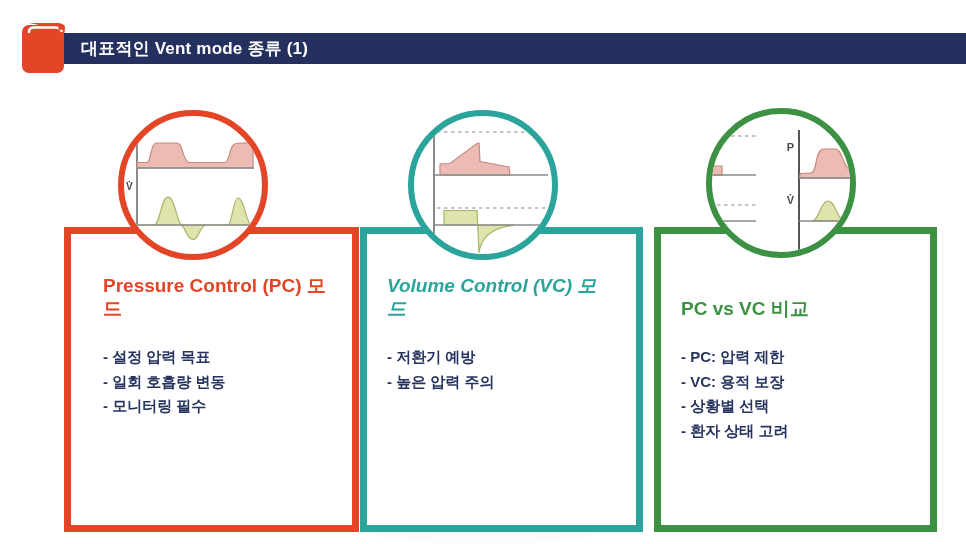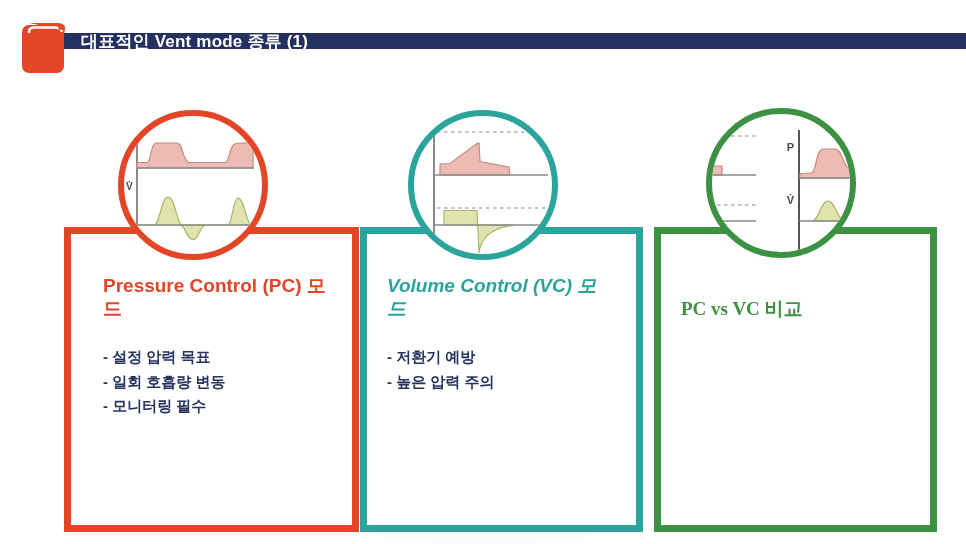--- a/index.html
+++ b/index.html
@@ -2,37 +2,37 @@
 <html><head>
 <meta charset="utf-8">
 <style>
   html,body{margin:0;padding:0;}
   body{
     width:966px;height:544px;position:relative;background:#ffffff;overflow:hidden;
     font-family:"Liberation Sans","DejaVu Sans",sans-serif;
   }
   
   .header-bar{
-    position:absolute;left:57px;right:0;top:33px;height:16px;
+    position:absolute;left:57px;right:0;top:33px;height:31px;
     background:#24305e;display:flex;align-items:center;
   }
   .header-bar .title{
     color:#ffffff;font-size:17px;font-weight:bold;padding-left:24px;letter-spacing:.2px;
     white-space:nowrap;
   }
   .book{position:absolute;left:21px;top:21px;width:45px;height:53px;z-index:3;}
   
   .card{
     position:absolute;top:227px;height:251px;width:243px;
     border:7px solid;background:#ffffff;z-index:1;
     padding:40px 6px 0 20px;box-sizing:content-box;
   }
   .card.red{left:64px;border-color:#e34527;padding-left:32px;}
   .card.teal{left:360px;border-color:#2ba49b;}
-  .card.green{left:654px;border-color:#3c9143;font-family:Liberation Serif, serif;}
+  .card.green{left:654px;border-color:#3c9143;}
   .card h2{
     margin:0;font-size:19px;line-height:23px;font-weight:bold;max-width:223px;
     word-break:normal;overflow-wrap:break-word;line-break:anywhere;
   }
   .card.red h2{color:#e34527;}
   .card.teal h2{color:#2ba49b;font-style:italic;}
   .card.green h2{color:#3c9143;}
   .card.green h2{margin-top:23px;}
   .bullets{margin-top:25px;}
   .bullet{
@@ -128,15 +128,21 @@
 <div class="card teal">
   <h2>Volume Control (VC) 모드</h2>
   <div class="bullets">
     <div class="bullet">- 저환기 예방</div>
     <div class="bullet">- 높은 압력 주의</div>
   </div>
 </div>
 
 <div class="card green">
   <h2>PC vs VC 비교</h2>
+  <div class="bullets">
+    <div class="bullet">- PC: 압력 제한</div>
+    <div class="bullet">- VC: 용적 보장</div>
+    <div class="bullet">- 상황별 선택</div>
+    <div class="bullet">- 환자 상태 고려</div>
+  </div>
 </div>
 
 <div class="watermark"></div>
 
 </body></html>

